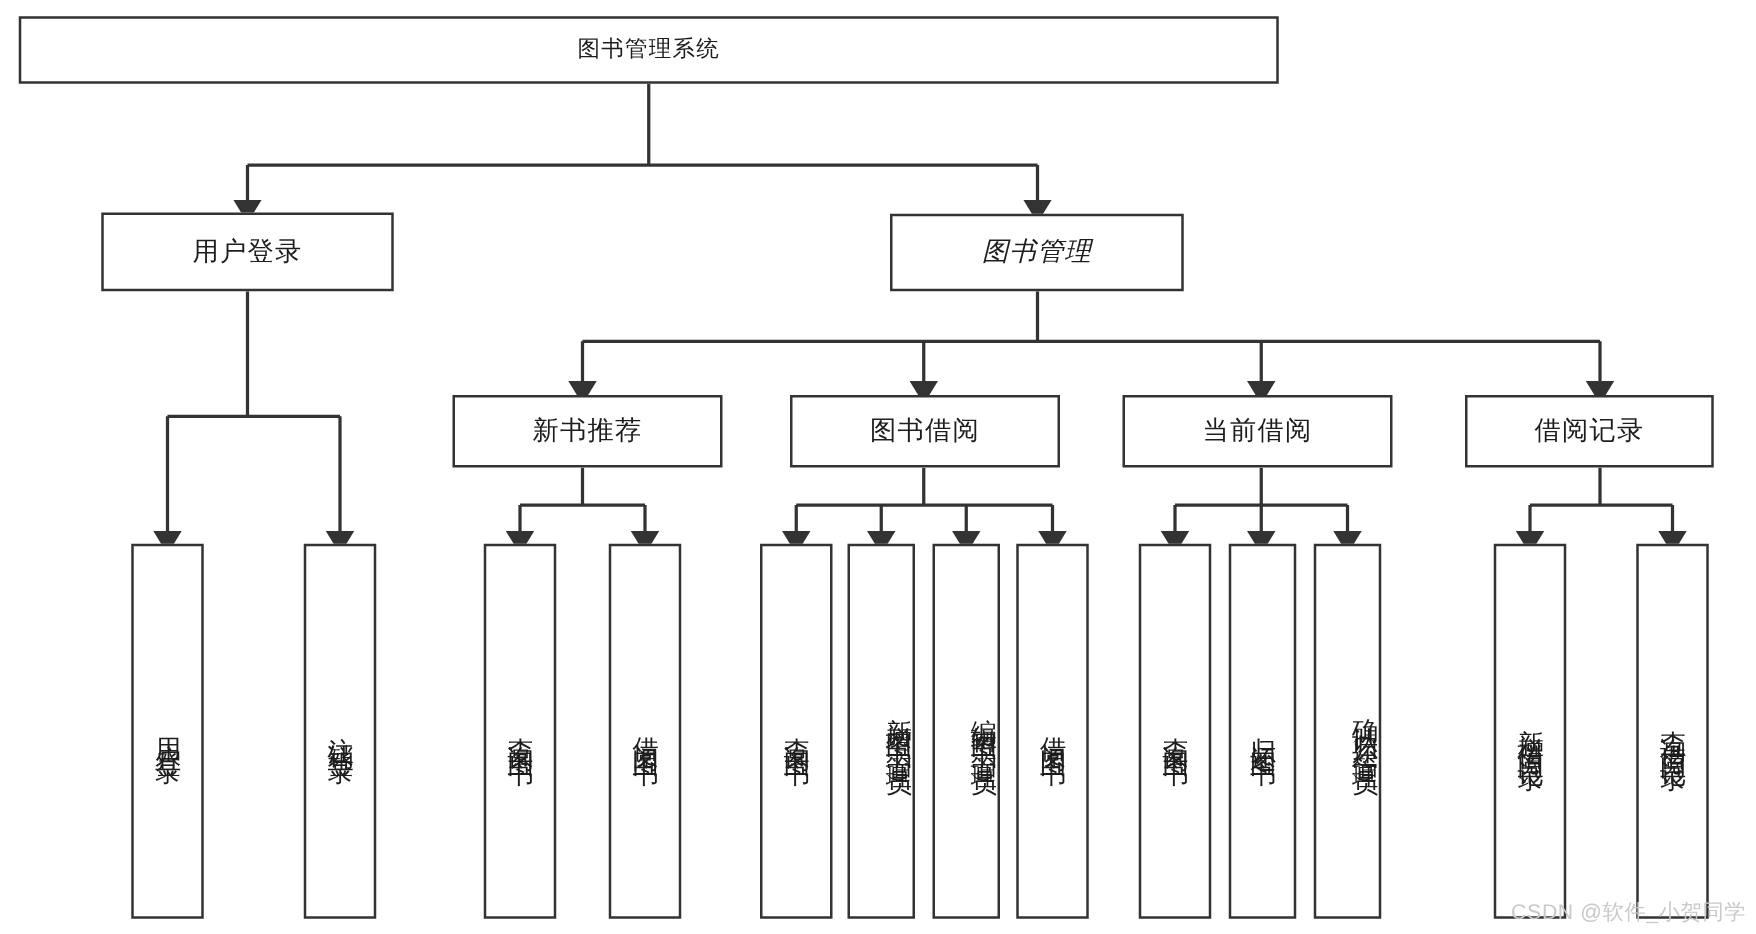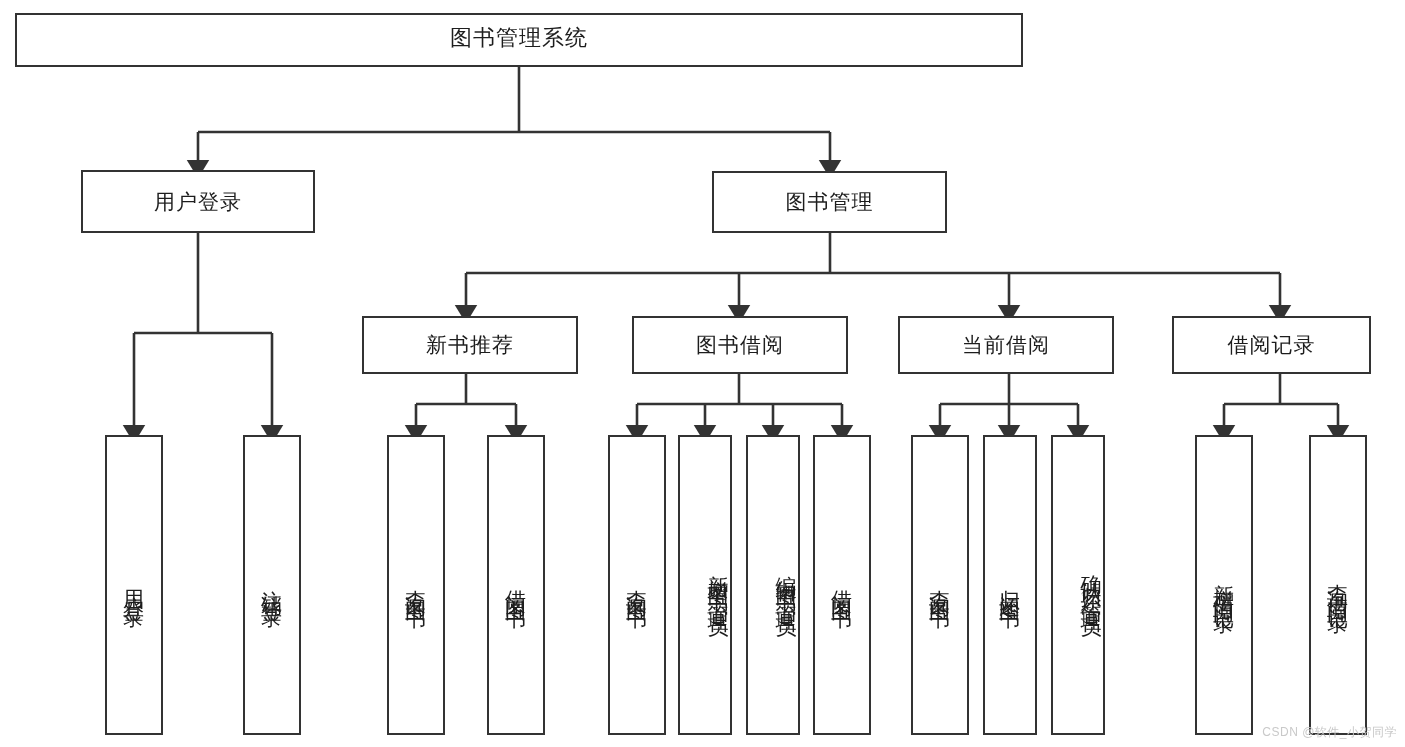--- a/index.html
+++ b/index.html
@@ -38,39 +38,38 @@
     text-align: center;
     color: #1d1d1d;
     z-index: 2;
   }
   .node-h {
     font-size: 21px;
     line-height: 1.2;
     letter-spacing: 1px;
   }
   .node-root {
-    font-size: 22px;
-    font-family: Liberation Mono, monospace;
+    font-size: 18px;
   }
   .node-v {
     writing-mode: vertical-rl;
     text-orientation: upright;
     font-size: 21px;
     letter-spacing: 6px;
     line-height: 1.1;
     padding: 6px 0;
   }
   .node-v.top-aligned {
     align-items: flex-start;
   }
   .watermark {
     position: absolute;
     right: 8px;
     bottom: 6px;
-    font-size: 12px;
+    font-size: 17px;
     color: #c9c9c9;
     letter-spacing: 0.5px;
     white-space: nowrap;
     z-index: 3;
   }
 </style>
 </head>
 <body>
 
 <div id="diagram-root">
@@ -126,21 +125,21 @@
   </svg>
 
   <div class="node node-h node-root" style="left:15px; top:13px; width:1008px; height:54px;">
     <span>图书管理系统</span>
   </div>
 
   <div class="node node-h" style="left:81px; top:170px; width:234px; height:63px;">
     <span>用户登录</span>
   </div>
 
-  <div class="node node-h" style="left:712px; top:171px; width:235px; height:62px;">
+  <div class="node node-h" style="left:712px; top:171px; width:235px; height:62px;font-style:italic;">
     <span>图书管理</span>
   </div>
 
   <div class="node node-h" style="left:632px; top:316px; width:216px; height:58px;">
     <span>图书借阅</span>
   </div>
 
   <div class="node node-h" style="left:362px; top:316px; width:216px; height:58px;">
     <span>新书推荐</span>
   </div>

